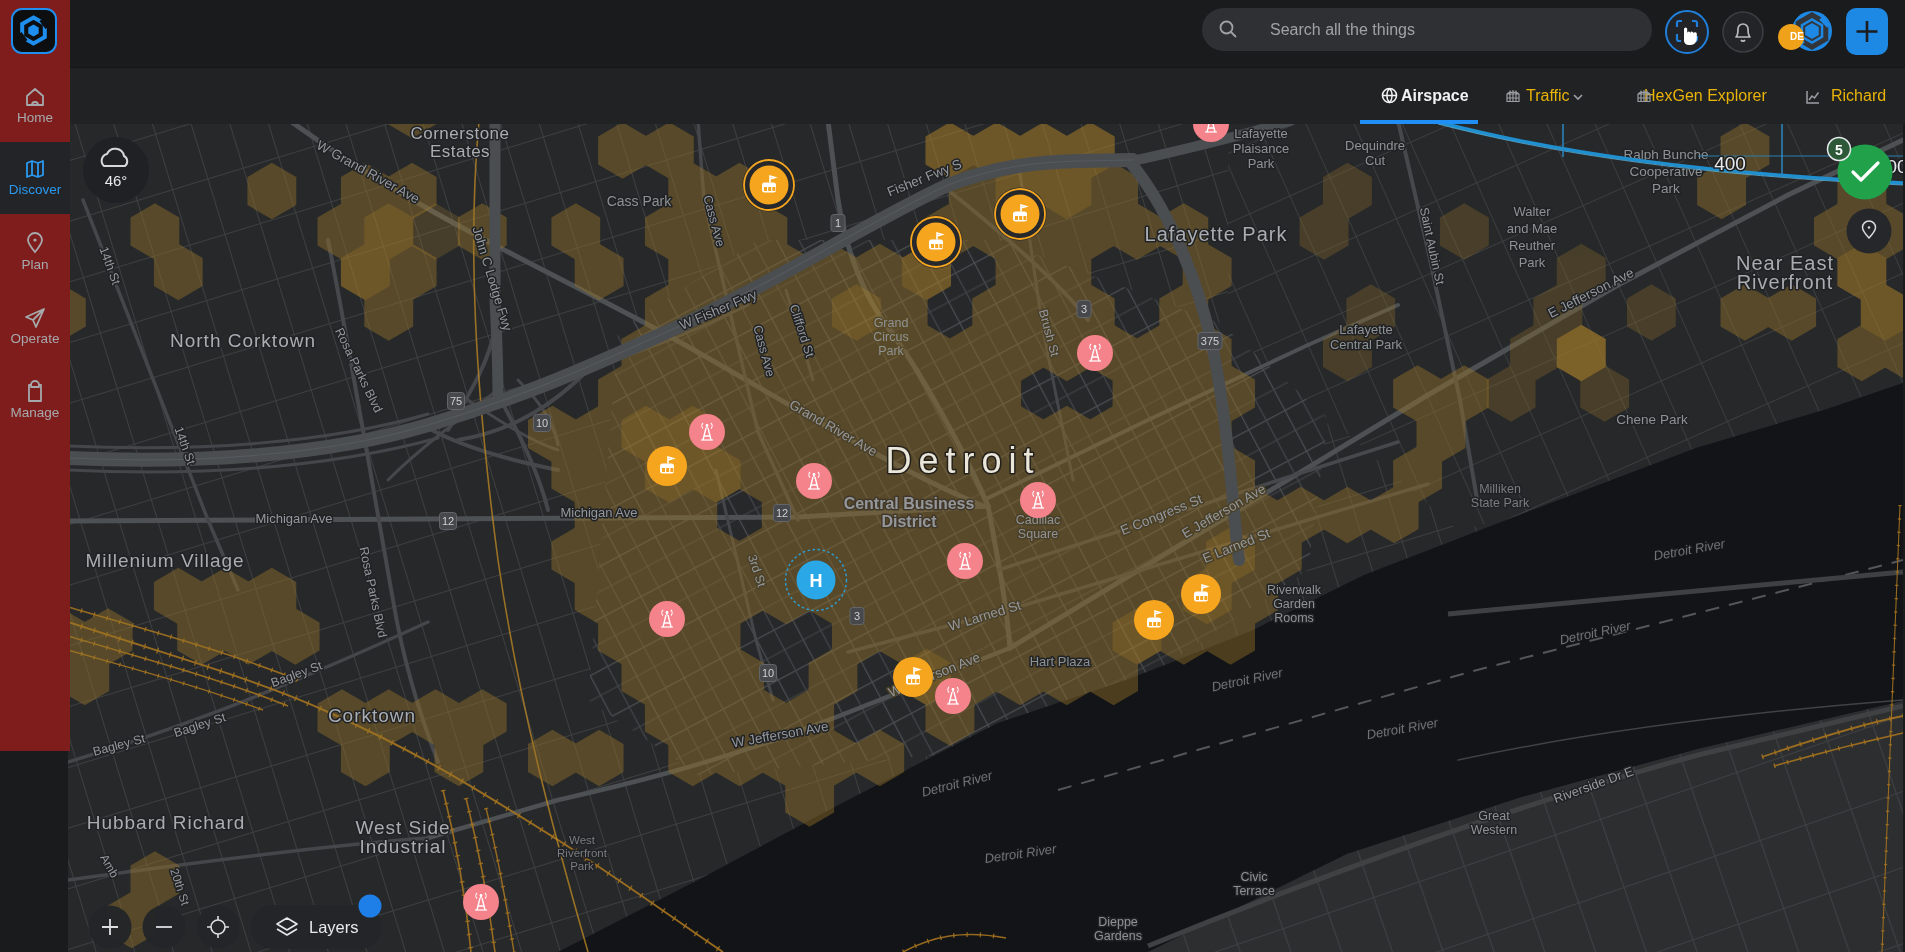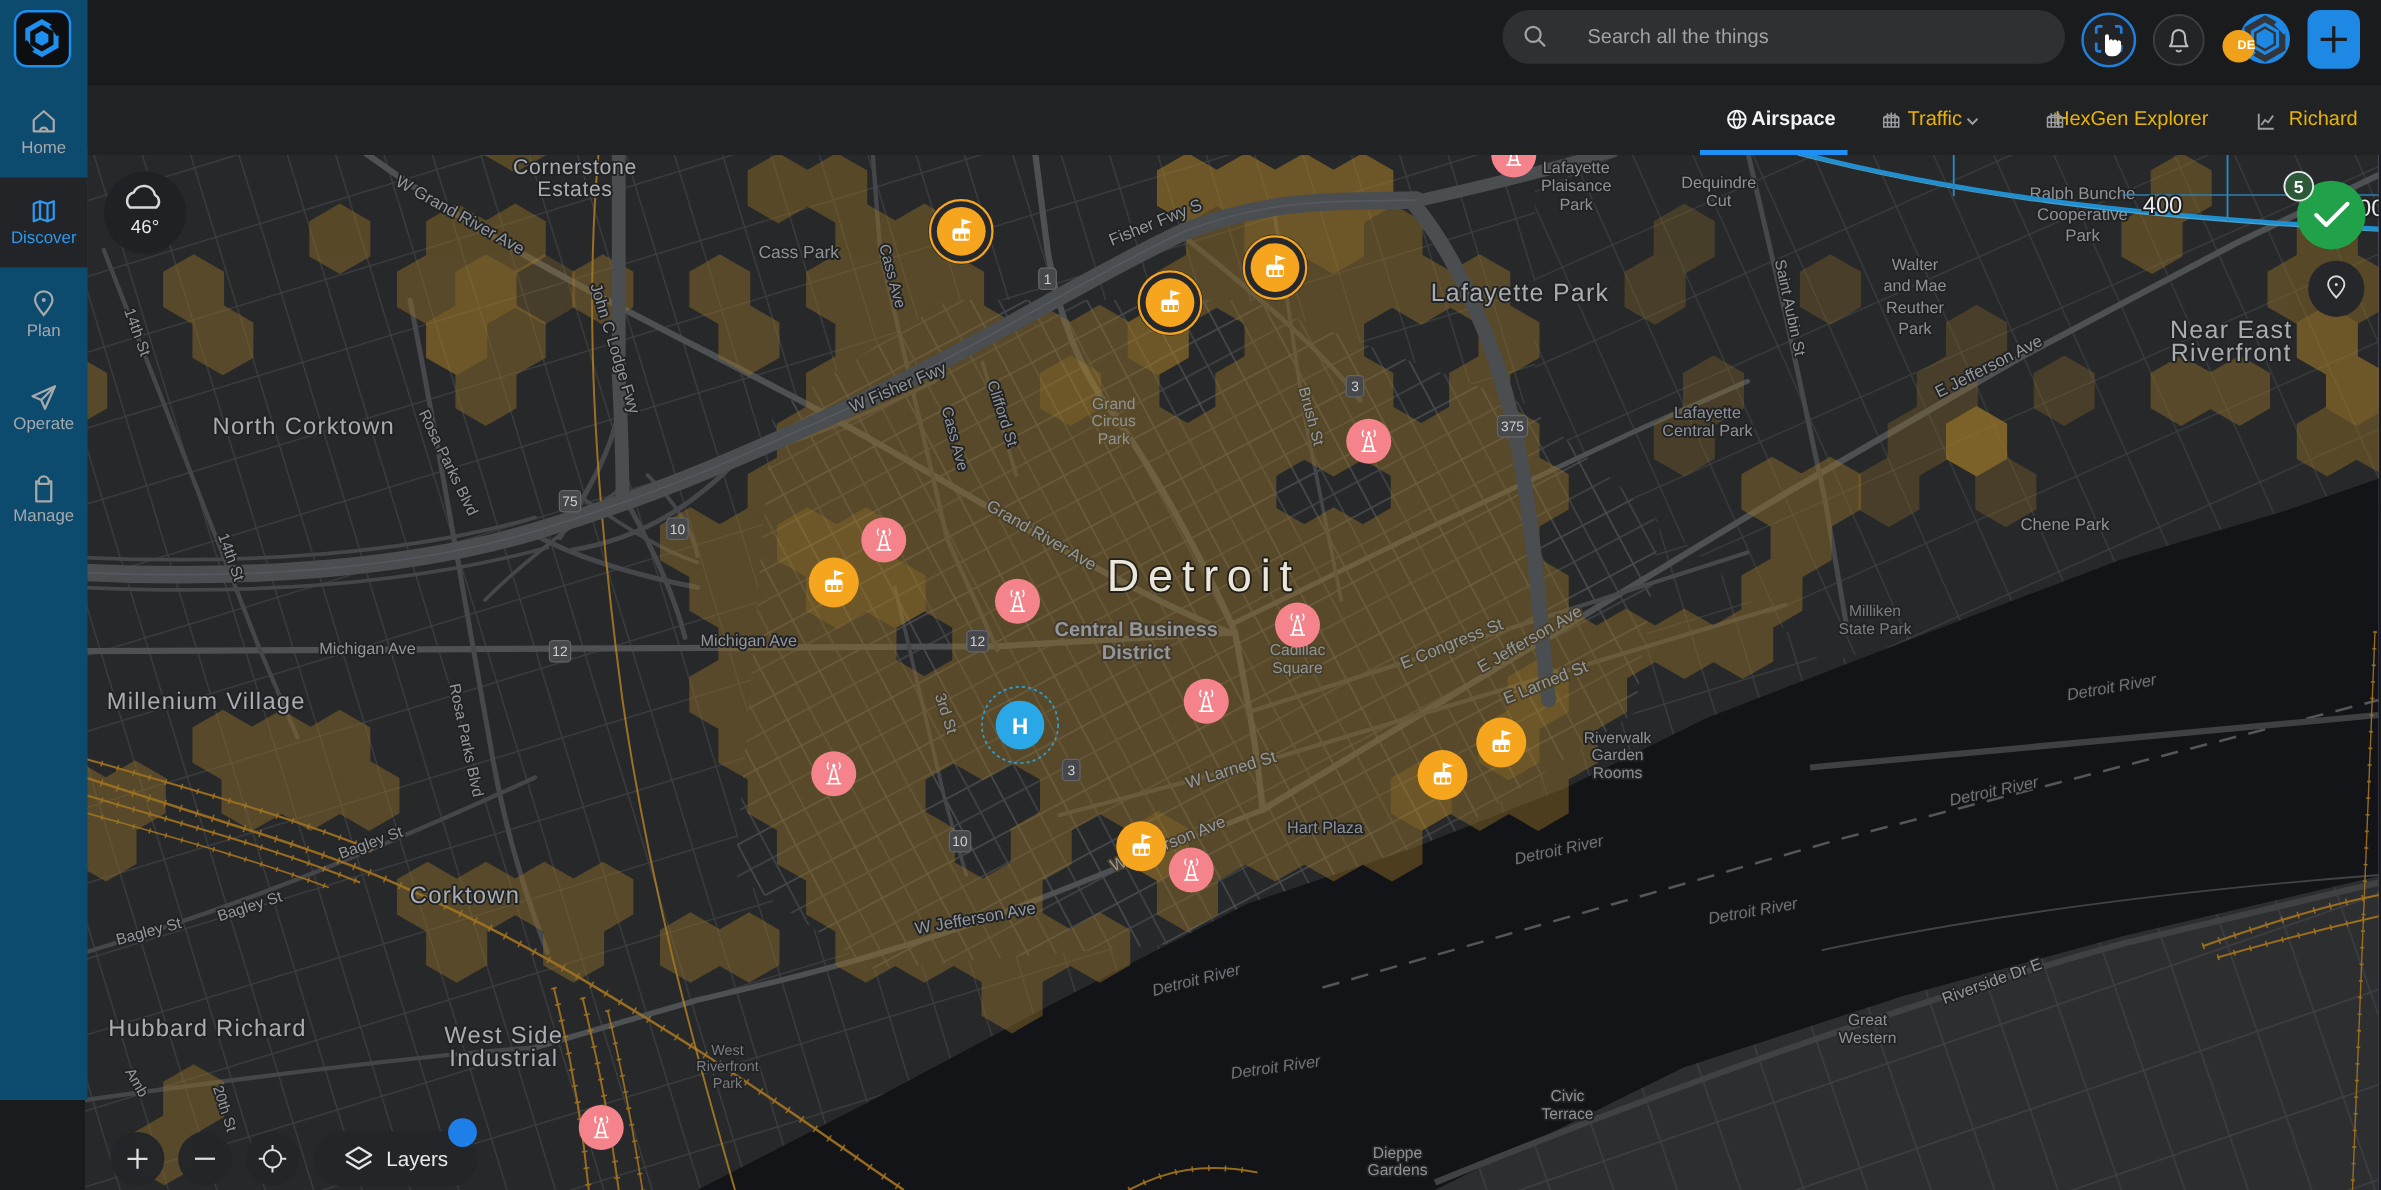--- a/index.html
+++ b/index.html
@@ -1,15 +1,15 @@
 <!DOCTYPE html>
 <html><head><meta charset="utf-8"><style>
 *{margin:0;padding:0;box-sizing:border-box}
 html,body{width:1905px;height:952px;overflow:hidden;background:#191b1d;font-family:"Liberation Sans",sans-serif}
-.sidebar{position:absolute;left:0;top:0;width:70px;height:880px;background:#0c4a6e;z-index:30}
+.sidebar{position:absolute;left:0;top:0;width:70px;height:751px;background:#7f1d1d;z-index:30}
 .topbar{position:absolute;left:70px;top:0;width:1835px;height:68px;background:#191b1d;z-index:20;border-bottom:1px solid #131517}
 .subnav{position:absolute;left:70px;top:68px;width:1835px;height:56px;background:#202224;z-index:20}
 .mapwrap{position:absolute;left:68px;top:121px;width:1835px;height:831px;z-index:1;background:#c4b5fd}
 .sideitem{position:absolute;width:70px;text-align:center;color:#a6a9ac;font-size:13.5px}
 .sideitem.active{color:#2b99f0}
 .sactive{position:absolute;left:0;top:142px;width:70px;height:72px;background:#222427}
 .logo{position:absolute;left:11px;top:8px;width:46px;height:46px;border:2.5px solid #1f8fef;border-radius:11px;background:#0c0e10}
 .search{position:absolute;left:1202px;top:8px;z-index:25;width:450px;height:43px;border-radius:22px;background:#2e3033;color:#9fa3a7;font-size:16px;line-height:43px}
 .tab{position:absolute;top:68px;height:56px;line-height:56px;z-index:25;color:#eab308;font-size:16px}
 .tab.active{color:#f2f3f4;font-weight:bold}

